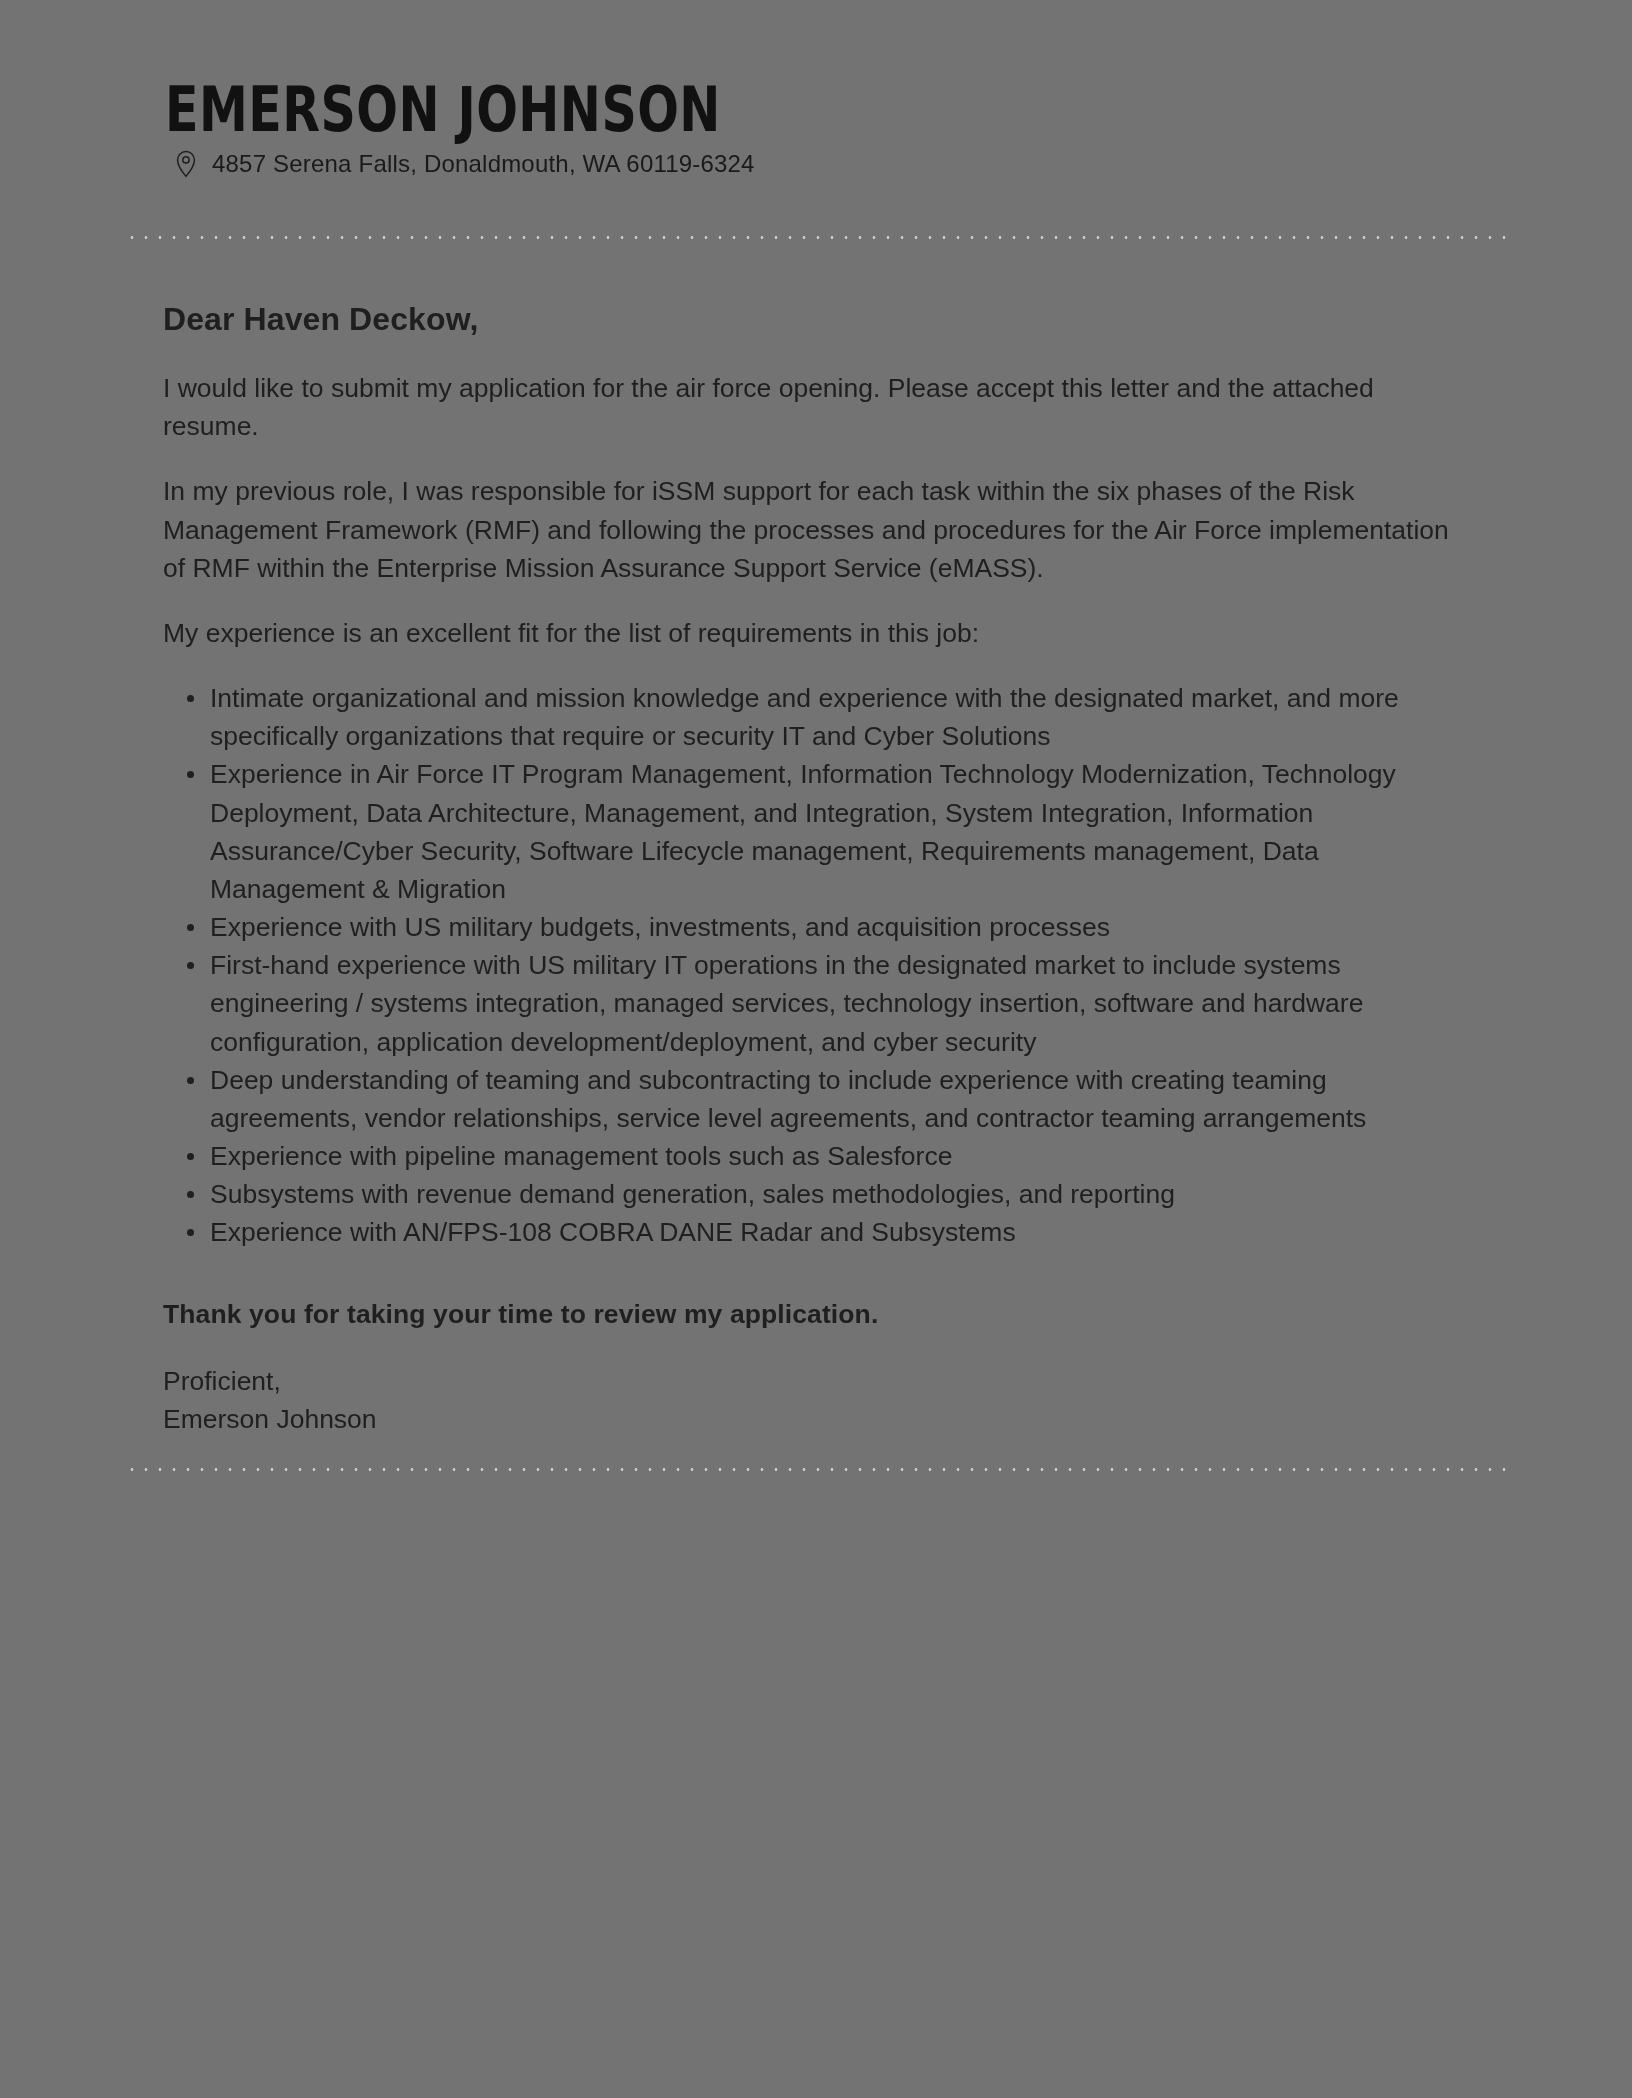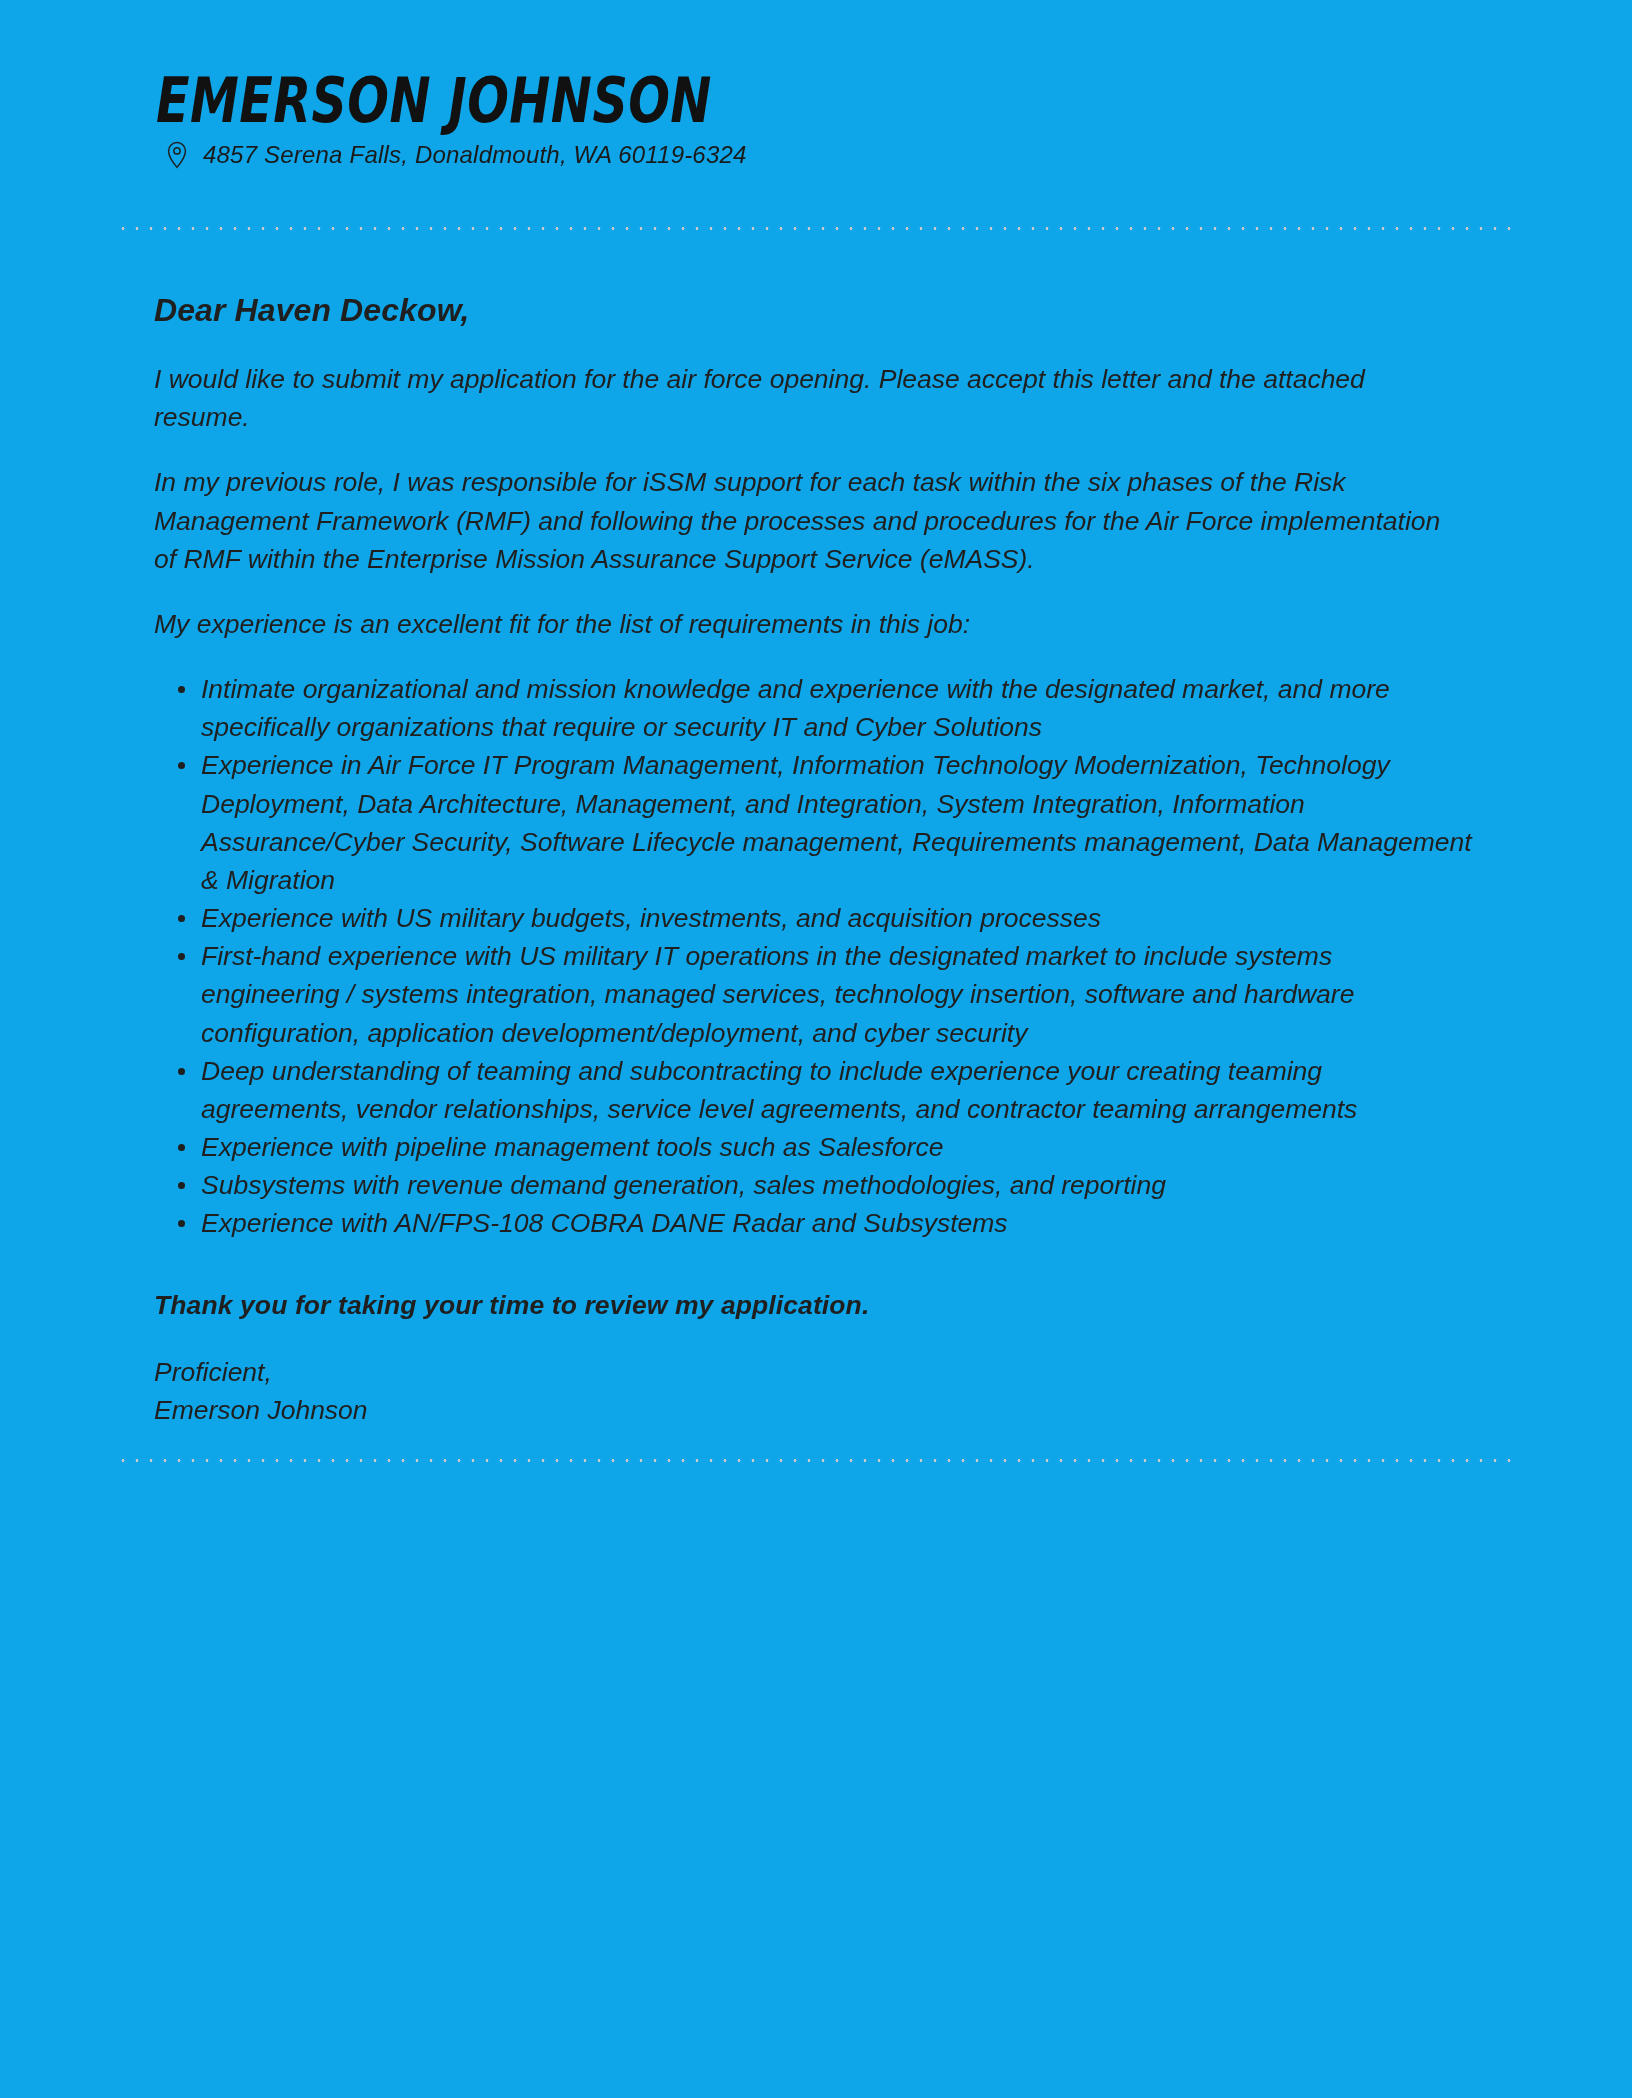--- a/index.html
+++ b/index.html
@@ -12,24 +12,23 @@
     background: #f7f7f7;
     font-family: "Liberation Sans", sans-serif;
     color: #1a1a1a;
     -webkit-font-smoothing: antialiased;
   }
 
   .page {
     position: relative;
     width: 1632px;
     height: 2098px;
-    background: #0ea5e9;
+    background: #737373;
     box-sizing: border-box;
-    padding: 6px;
-    font-style: italic;
+    padding: 15px;
   }
 
   
   .header {
     padding: 62px 0 0 0;
   }
   .full-name {
     font-family: "Liberation Sans Narrow", "DejaVu Sans Condensed", "Liberation Sans", sans-serif;
     font-size: 62px;
     font-weight: 700;
@@ -156,21 +155,21 @@
 
     <p class="paragraph">In my previous role, I was responsible for iSSM support for each task within the six phases of the Risk Management Framework (RMF) and following the processes and procedures for the Air Force implementation of RMF within the Enterprise Mission Assurance Support Service (eMASS).</p>
 
     <p class="paragraph">My experience is an excellent fit for the list of requirements in this job:</p>
 
     <ul class="bullet-list">
       <li>Intimate organizational and mission knowledge and experience with the designated market, and more specifically organizations that require or security IT and Cyber Solutions</li>
       <li>Experience in Air Force IT Program Management, Information Technology Modernization, Technology Deployment, Data Architecture, Management, and Integration, System Integration, Information Assurance/Cyber Security, Software Lifecycle management, Requirements management, Data Management &amp; Migration</li>
       <li>Experience with US military budgets, investments, and acquisition processes</li>
       <li>First-hand experience with US military IT operations in the designated market to include systems engineering / systems integration, managed services, technology insertion, software and hardware configuration, application development/deployment, and cyber security</li>
-      <li>Deep understanding of teaming and subcontracting to include experience your creating teaming agreements, vendor relationships, service level agreements, and contractor teaming arrangements</li>
+      <li>Deep understanding of teaming and subcontracting to include experience with creating teaming agreements, vendor relationships, service level agreements, and contractor teaming arrangements</li>
       <li>Experience with pipeline management tools such as Salesforce</li>
       <li>Subsystems with revenue demand generation, sales methodologies, and reporting</li>
       <li>Experience with AN/FPS-108 COBRA DANE Radar and Subsystems</li>
     </ul>
 
     <p class="closing-bold">Thank you for taking your time to review my application.</p>
 
     <div class="signature">
       <div>Proficient,</div>
       <div>Emerson Johnson</div>

